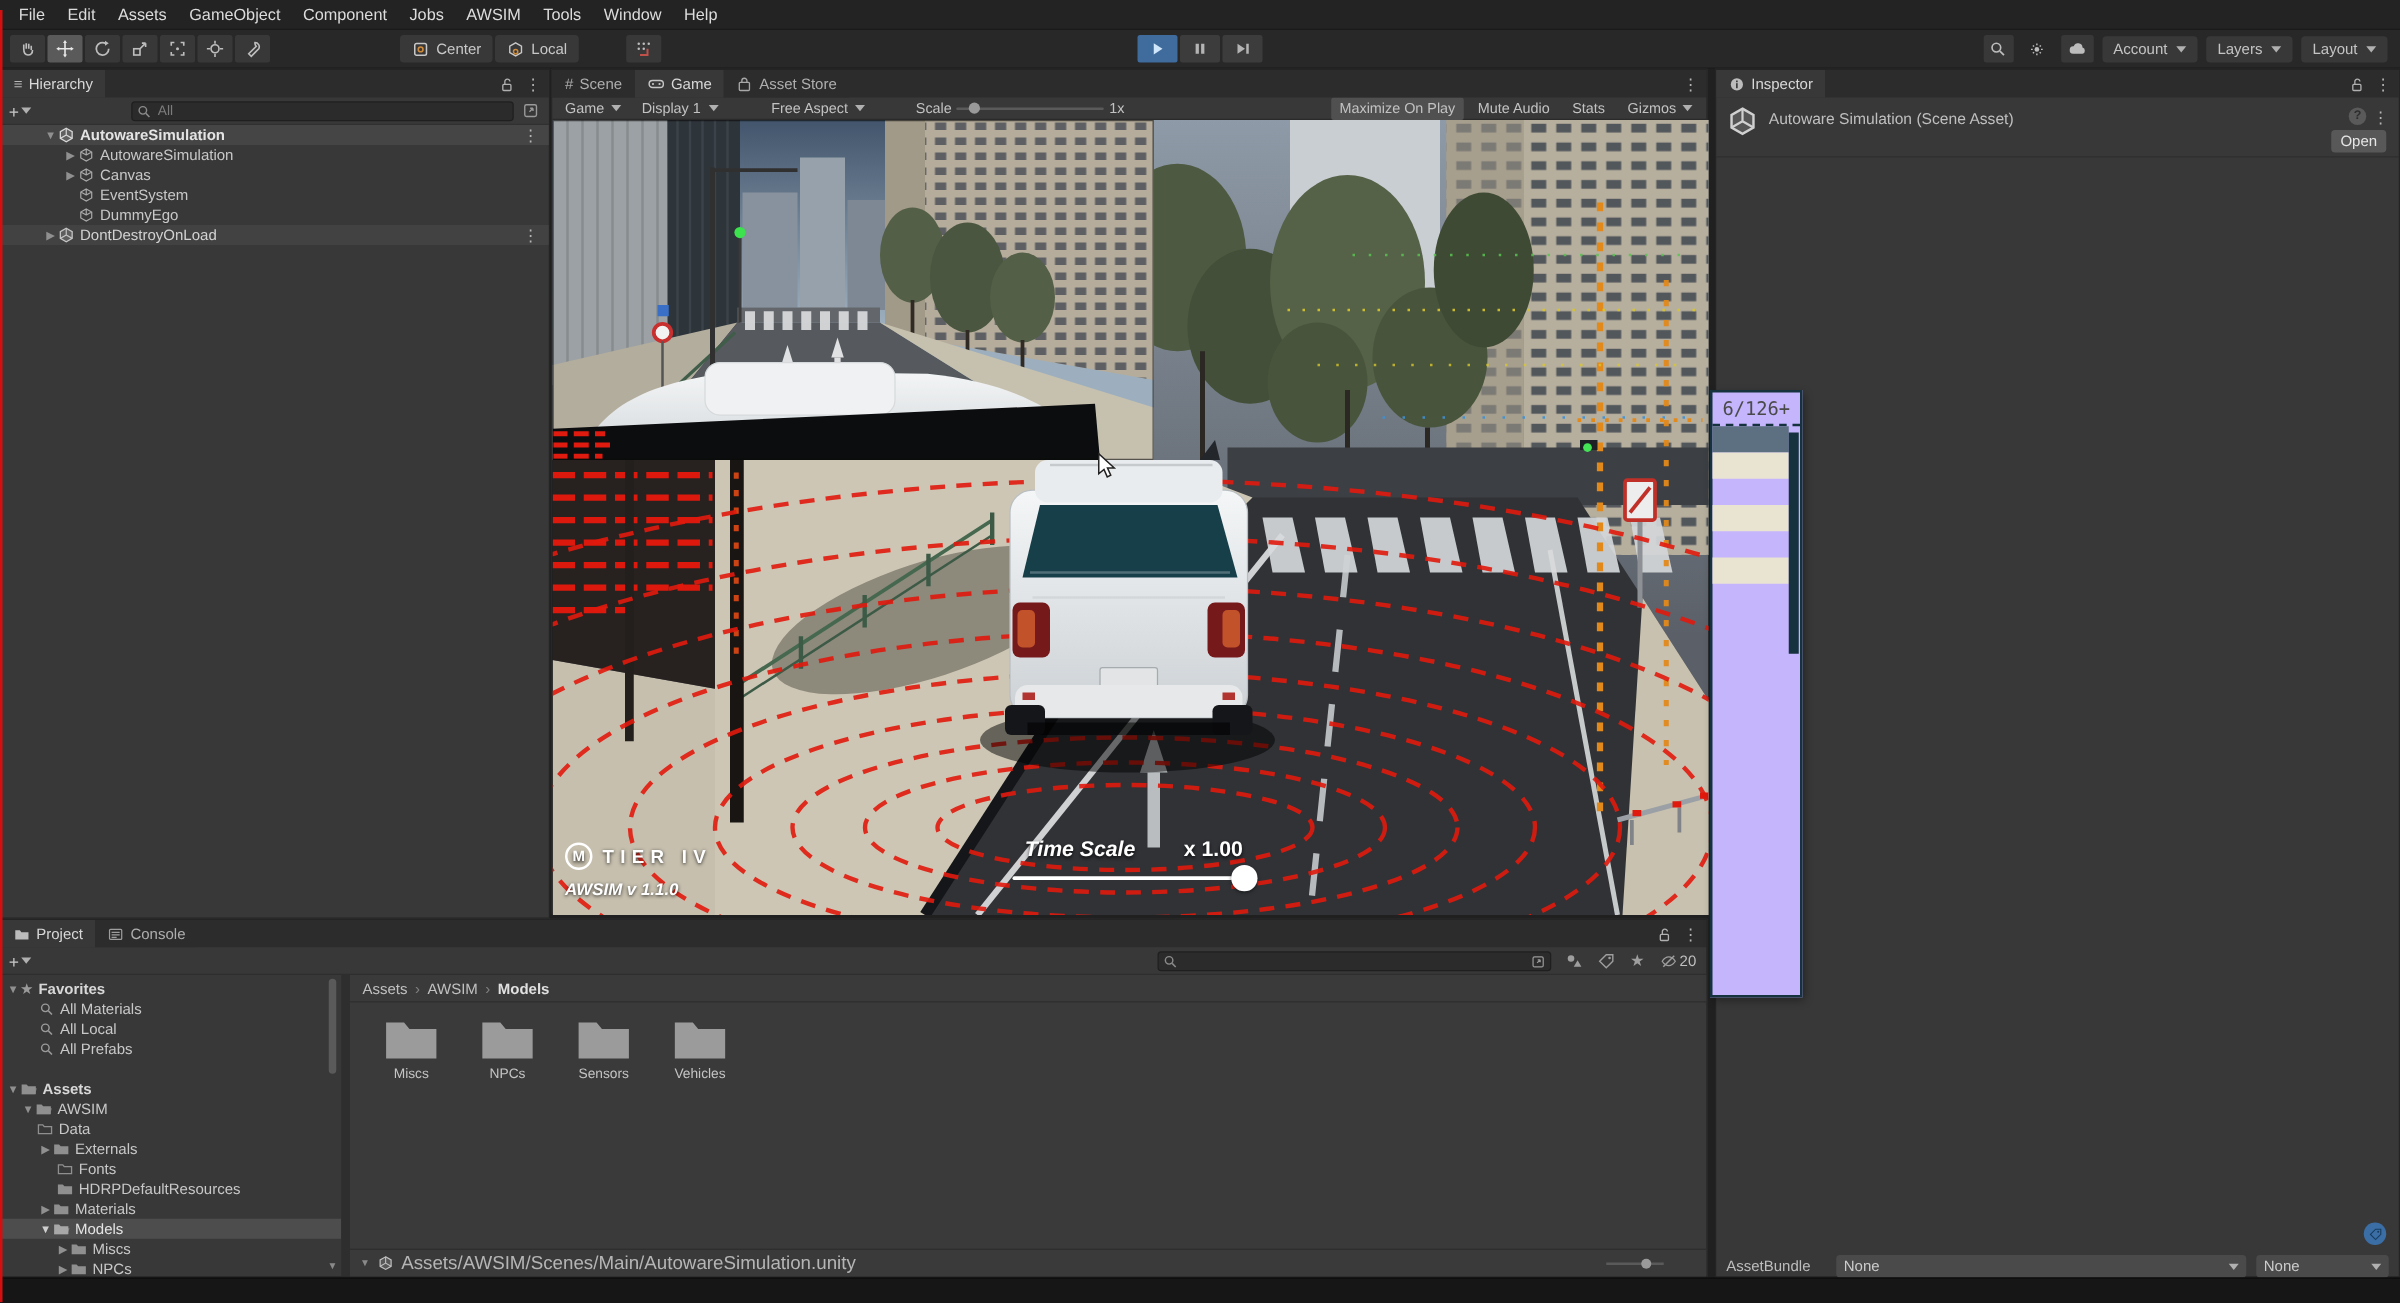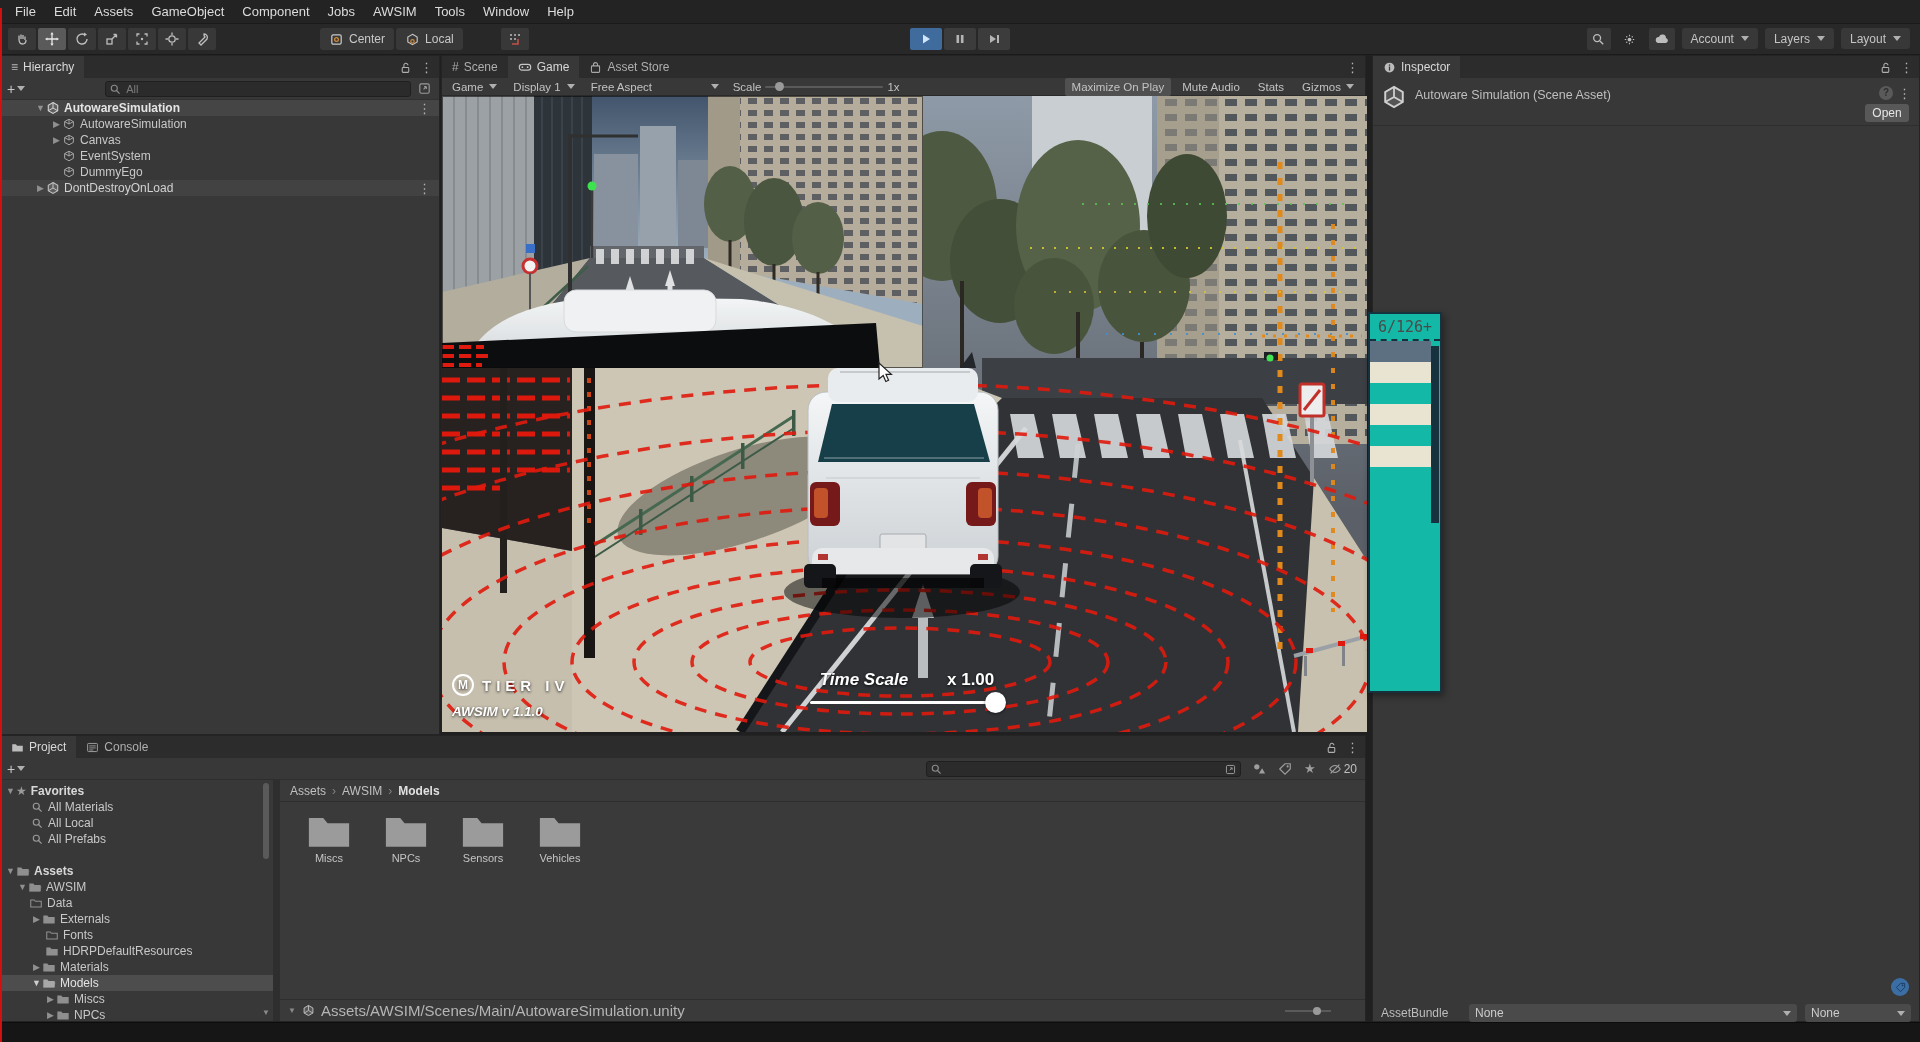--- a/index.html
+++ b/index.html
@@ -11,21 +11,21 @@
 .menu-item{padding:3px 9px;border-radius:3px;cursor:default}
 
 .toolbar{position:absolute;top:24px;left:0;right:0;height:31px;background:#282828;border-bottom:1px solid #1a1a1a;display:flex;align-items:center}
 .tool-group{display:flex;gap:2px;margin-left:8px}
 .tbtn{width:28px;height:22px;background:#383838;border-radius:2px;display:flex;align-items:center;justify-content:center;color:#bdbdbd}
 .tbtn.sel{background:#5a5a5a;color:#e8e8e8}
 .pill{height:22px;background:#383838;border-radius:3px;display:flex;align-items:center;gap:5px;padding:0 9px;font-size:12px;color:#c8c8c8}
 .play-group{position:absolute;left:50%;top:4px;transform:translateX(-50%);display:flex;gap:2px}
 .pbtn{width:32px;height:22px;background:#3c3c3c;border-radius:2px;display:flex;align-items:center;justify-content:center;color:#b4b4b4}
 .pbtn.on{background:#3f6b9d;color:#cfe6fb}
-.right-cluster{position:absolute;right:10px;top:4px;display:flex;gap:7px;}
+.right-cluster{position:absolute;right:10px;top:4px;display:flex;gap:7px;align-items:center}
 .dd{height:21px;background:#383838;border-radius:3px;display:flex;align-items:center;gap:7px;padding:0 9px;font-size:12px;color:#c4c4c4}
 .caret{width:0;height:0;border-left:4px solid transparent;border-right:4px solid transparent;border-top:5px solid #b0b0b0}
 
 .panel{position:absolute;background:#383838;border:1px solid #242424}
 .ptabs{height:22px;background:#2c2c2c;display:flex;align-items:stretch;position:relative}
 .ptab{display:flex;align-items:center;gap:5px;padding:0 10px;font-size:12px;color:#aeaeae;background:#2c2c2c}
 .ptab.active{background:#383838;color:#d8d8d8}
 .ptab-right{position:absolute;right:6px;top:0;height:22px;display:flex;align-items:center;gap:8px;color:#b0b0b0}
 .kebab{font-size:13px;color:#b4b4b4;line-height:1}
 .row16{height:16px;display:flex;align-items:center;font-size:12px;color:#c8c8c8;white-space:nowrap}
@@ -37,21 +37,21 @@
 
 .gtb{height:18px;background:#383838;border-bottom:1px solid #2a2a2a;display:flex;align-items:center;font-size:11.5px;color:#c2c2c2;padding:0 4px;gap:4px}
 .gdd{display:flex;align-items:center;gap:6px;padding:0 6px;height:18px}
 .gbtn{display:flex;align-items:center;gap:5px;padding:0 7px;height:18px}
 .gbtn.onlit{background:#505050;border-radius:2px}
 .slider-track{width:118px;height:2px;background:#5a5a5a;border-radius:1px;position:relative}
 .slider-knob{position:absolute;top:-4px;width:9px;height:9px;border-radius:50%;background:#9a9a9a}
 
 .vp-text{position:absolute;color:#fff;text-shadow:0 1px 3px rgba(0,0,0,.8);font-weight:bold}
 
-.popup{position:absolute;left:1368px;top:312px;width:74px;height:381px;background:#14b8a6;border:2px solid #16323e;z-index:40;box-shadow:2px 3px 7px rgba(0,0,0,.4)}
+.popup{position:absolute;left:1368px;top:312px;width:74px;height:486px;background:#c4b5fd;border:2px solid #16323e;z-index:40;box-shadow:2px 3px 7px rgba(0,0,0,.4)}
 .popup-header{height:27px;line-height:27px;text-align:center;font-family:"DejaVu Sans Mono",monospace;font-size:15px;color:#4a4a4a;border-bottom:2px dashed #16323e;letter-spacing:0}
 .popup-row{height:21px;width:61px}
 .popup-row.sel{background:#5c7082}
 .popup-row.alt{background:#e9e3d1}
 .popup-scrollbar{position:absolute;right:1px;top:32px;width:8px;height:177px;background:#16323e}
 
 .insp-btn{position:absolute;background:#585858;border-radius:3px;color:#e6e6e6;font-size:12px;display:flex;align-items:center;justify-content:center}
 .insp-dd{background:#4a4a4a;border-radius:3px;height:18px;display:flex;align-items:center;justify-content:space-between;padding:0 6px;font-size:12px;color:#cccccc}
 .secband{background:#3e3e3e;border-top:1px solid #2c2c2c;border-bottom:1px solid #2c2c2c;display:flex;align-items:center;padding:0 8px;font-weight:bold;color:#c8c8c8}
 
@@ -398,21 +398,21 @@
     </div>
     <div class="gtb">
       <div class="gdd">
           <span>Game</span>
           <span class="caret"></span>
         </div>
       <div class="gdd">
           <span>Display 1</span>
           <span class="caret"></span>
         </div>
-      <div class="gdd" style="width:140px;justify-content:space-between">
+      <div class="gdd" style="width:140px;justify-content:center">
           <span>Free Aspect</span>
           <span class="caret"></span>
         </div>
       <span style="margin-left:4px">Scale</span>
       <div class="slider-track">
           <div class="slider-knob" style="left:10px"></div>
         </div>
       <span>1x</span>
       <div style="flex:1"></div>
       <div class="gbtn onlit">

